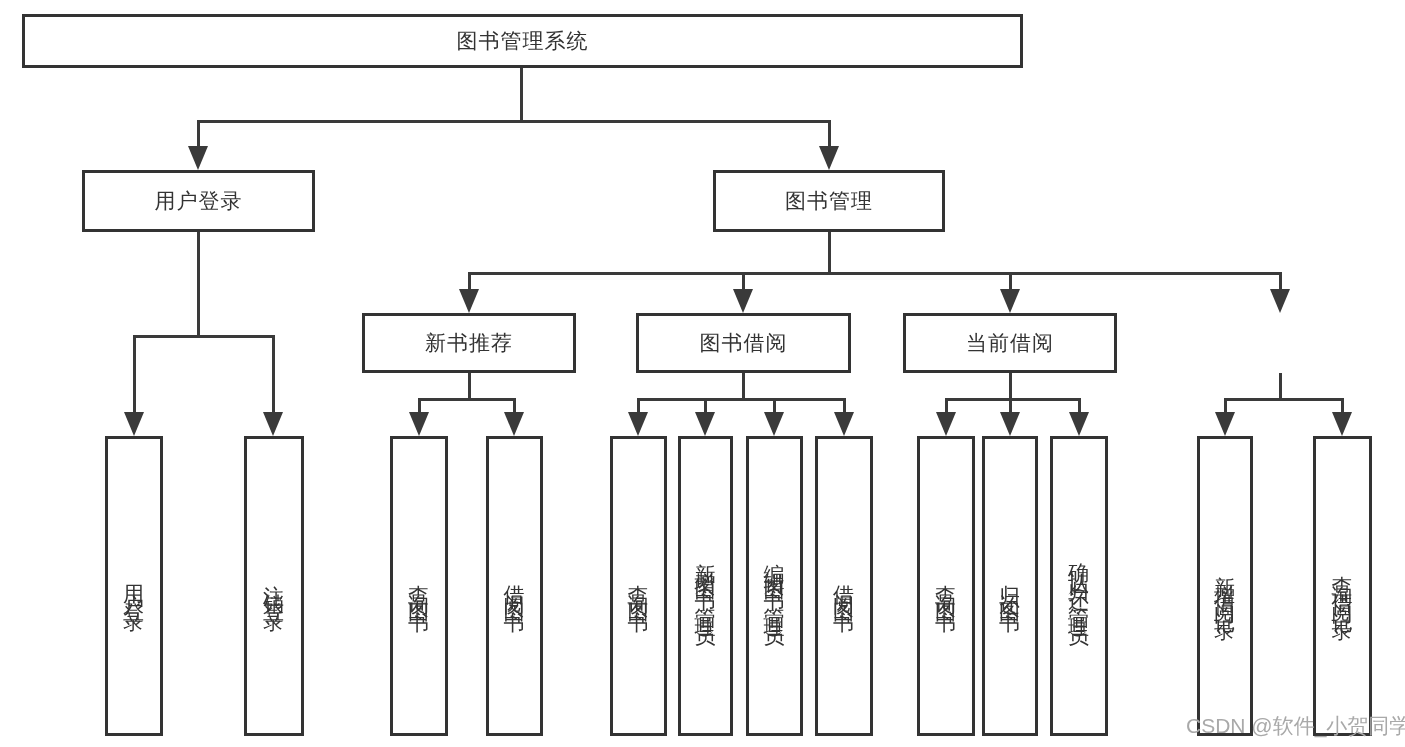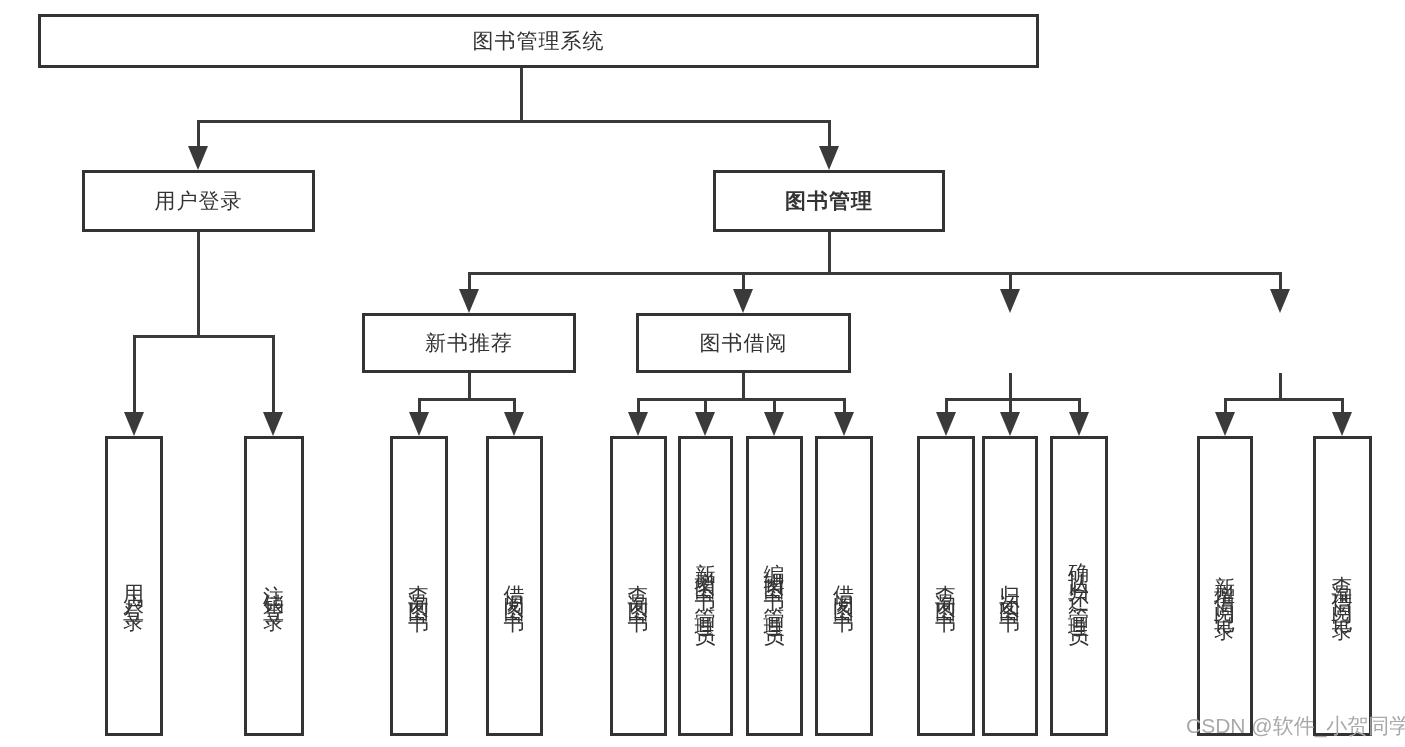--- a/index.html
+++ b/index.html
@@ -60,35 +60,35 @@
     color:#a9a9a9;
     z-index:5;
     white-space:nowrap;
   }
 </style>
 </head>
 <body>
 
 <div id="canvas">
 
-  <div class="box" style="left:22px;top:14px;width:1001px;height:54px;margin-left:16px;">
+  <div class="box" style="left:22px;top:14px;width:1001px;height:54px;">
     <span>图书管理系统</span>
   </div>
 
   <div class="vline" style="left:520px;top:68px;height:52px;"></div>
   <div class="hline" style="left:197px;top:120px;width:634px;"></div>
   <div class="vline" style="left:197px;top:120px;height:28px;"></div>
   <div class="arrow" style="left:188px;top:146px;"></div>
   <div class="vline" style="left:828px;top:120px;height:28px;"></div>
   <div class="arrow" style="left:819px;top:146px;"></div>
 
   <div class="box" style="left:82px;top:170px;width:233px;height:62px;">
     <span>用户登录</span>
   </div>
-  <div class="box" style="left:713px;top:170px;width:232px;height:62px;font-weight:bold;">
+  <div class="box" style="left:713px;top:170px;width:232px;height:62px;">
     <span>图书管理</span>
   </div>
 
   <div class="vline" style="left:197px;top:232px;height:103px;"></div>
   <div class="hline" style="left:133px;top:335px;width:141px;"></div>
   <div class="vline" style="left:133px;top:335px;height:78px;"></div>
   <div class="arrow" style="left:124px;top:412px;"></div>
   <div class="vline" style="left:272px;top:335px;height:78px;"></div>
   <div class="arrow" style="left:263px;top:412px;"></div>
 
@@ -101,20 +101,23 @@
   <div class="vline" style="left:1009px;top:272px;height:18px;"></div>
   <div class="arrow" style="left:1000px;top:289px;"></div>
   <div class="vline" style="left:1279px;top:272px;height:18px;"></div>
   <div class="arrow" style="left:1270px;top:289px;"></div>
 
   <div class="box" style="left:362px;top:313px;width:214px;height:60px;">
     <span>新书推荐</span>
   </div>
   <div class="box" style="left:636px;top:313px;width:215px;height:60px;">
     <span>图书借阅</span>
+  </div>
+  <div class="box" style="left:903px;top:313px;width:214px;height:60px;">
+    <span>当前借阅</span>
   </div>
 
   <div class="vline" style="left:468px;top:373px;height:25px;"></div>
   <div class="hline" style="left:418px;top:398px;width:98px;"></div>
   <div class="vline" style="left:418px;top:398px;height:15px;"></div>
   <div class="arrow" style="left:409px;top:412px;"></div>
   <div class="vline" style="left:513px;top:398px;height:15px;"></div>
   <div class="arrow" style="left:504px;top:412px;"></div>
 
   <div class="vline" style="left:742px;top:373px;height:25px;"></div>

